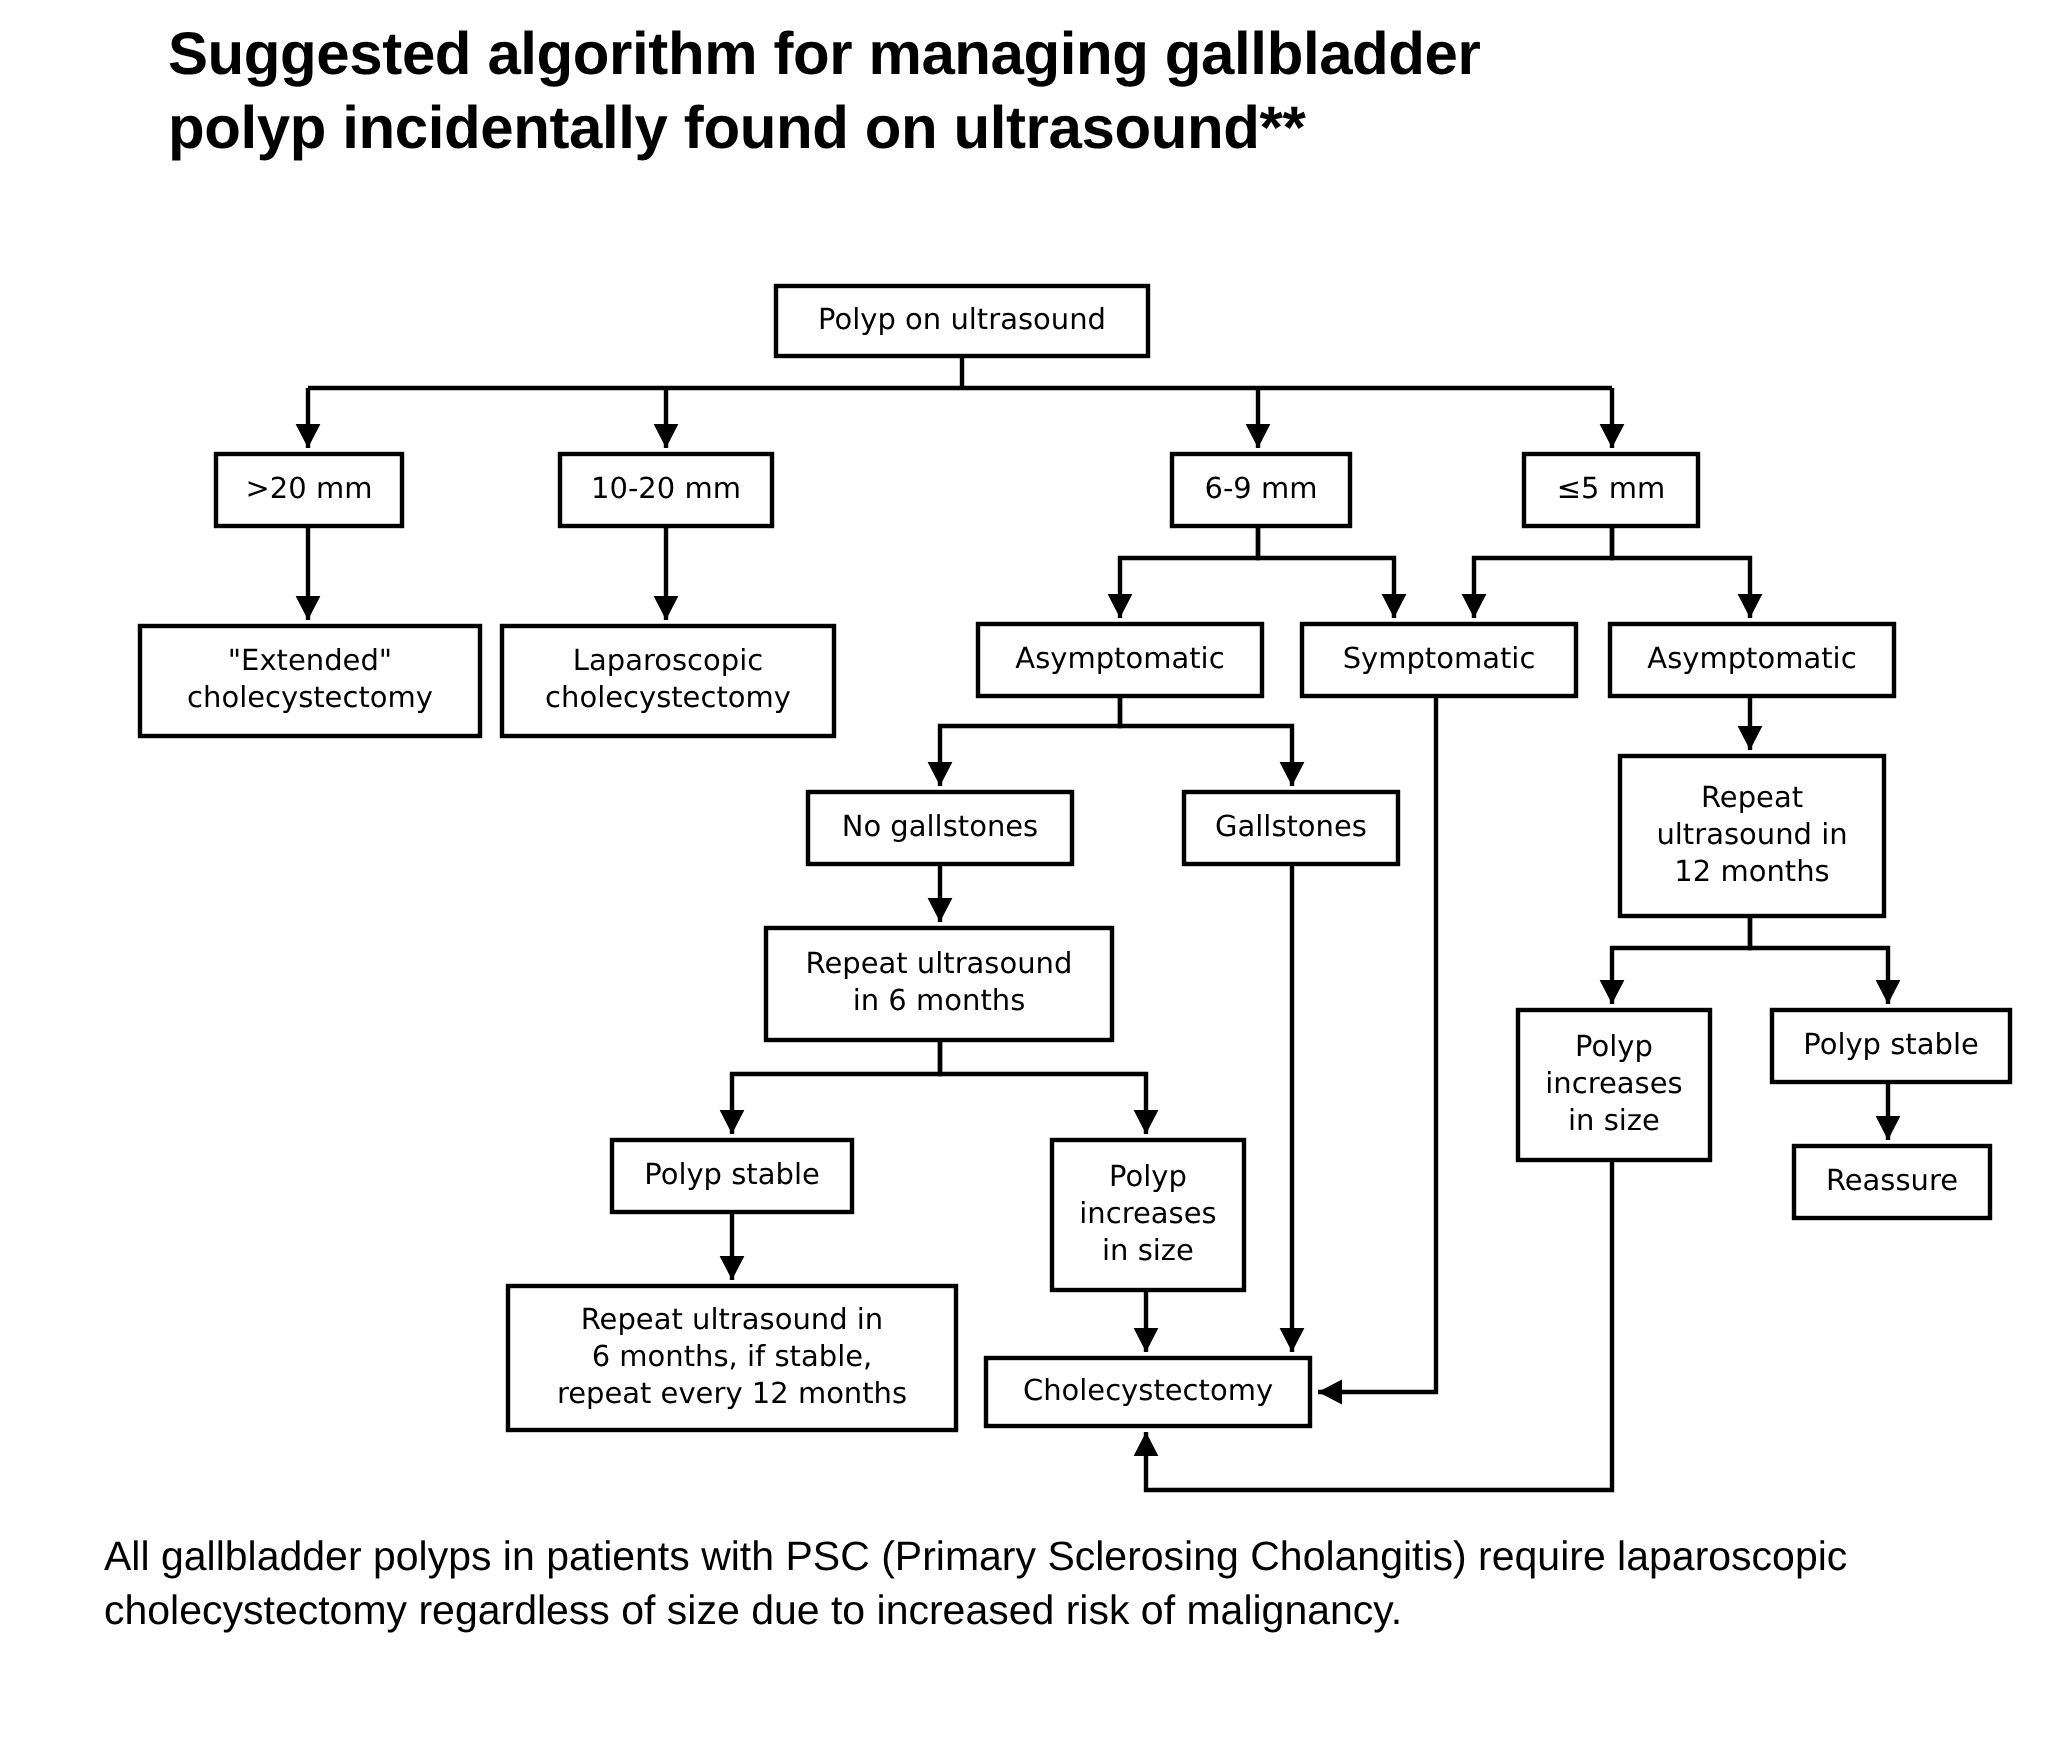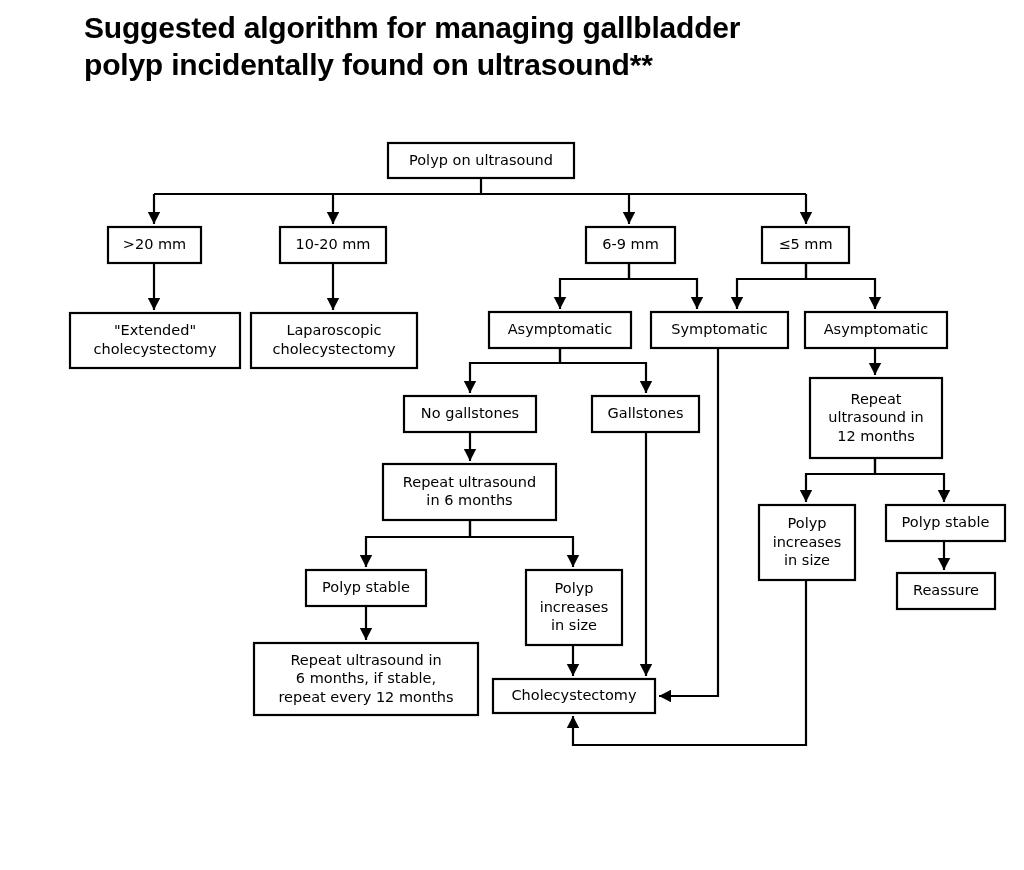--- a/index.html
+++ b/index.html
@@ -280,14 +280,15 @@
           <rect class="nodebox" x="886" y="505" width="119" height="36"></rect>
           <text class="nodetext" x="945.5" y="523">Polyp stable</text>
         </g>
         <g>
           <rect class="nodebox" x="897" y="573" width="98" height="36"></rect>
           <text class="nodetext" x="946" y="591">Reassure</text>
         </g>
       </g>
     </svg>
 
+  <div class="footnote">All gallbladder polyps in patients with PSC (Primary Sclerosing Cholangitis) require laparoscopic cholecystectomy regardless of size due to increased risk of malignancy.</div>
 
 </div>
 
 </body></html>

